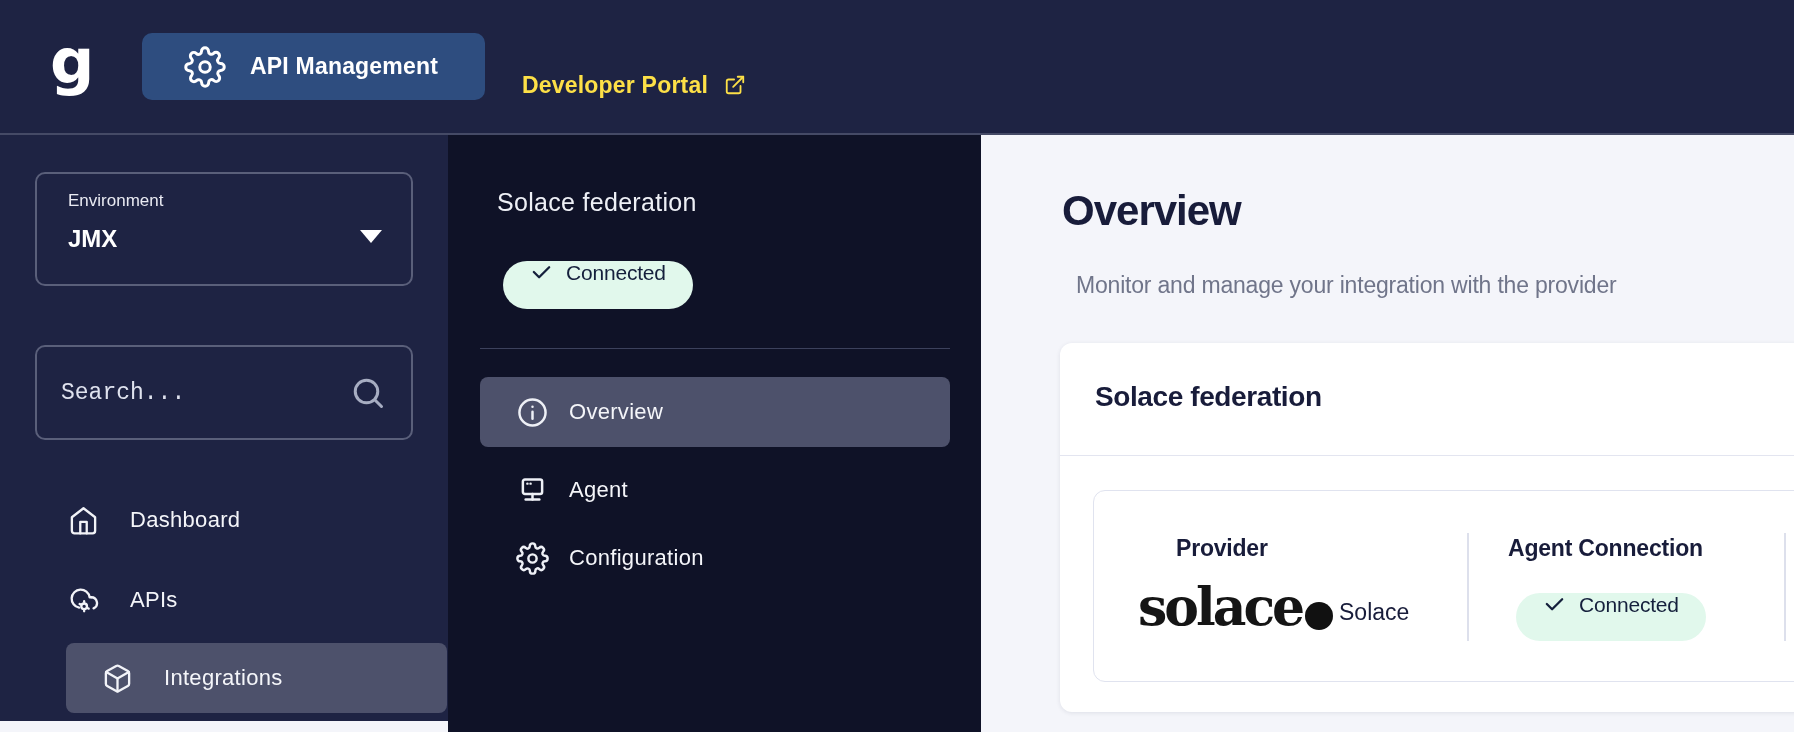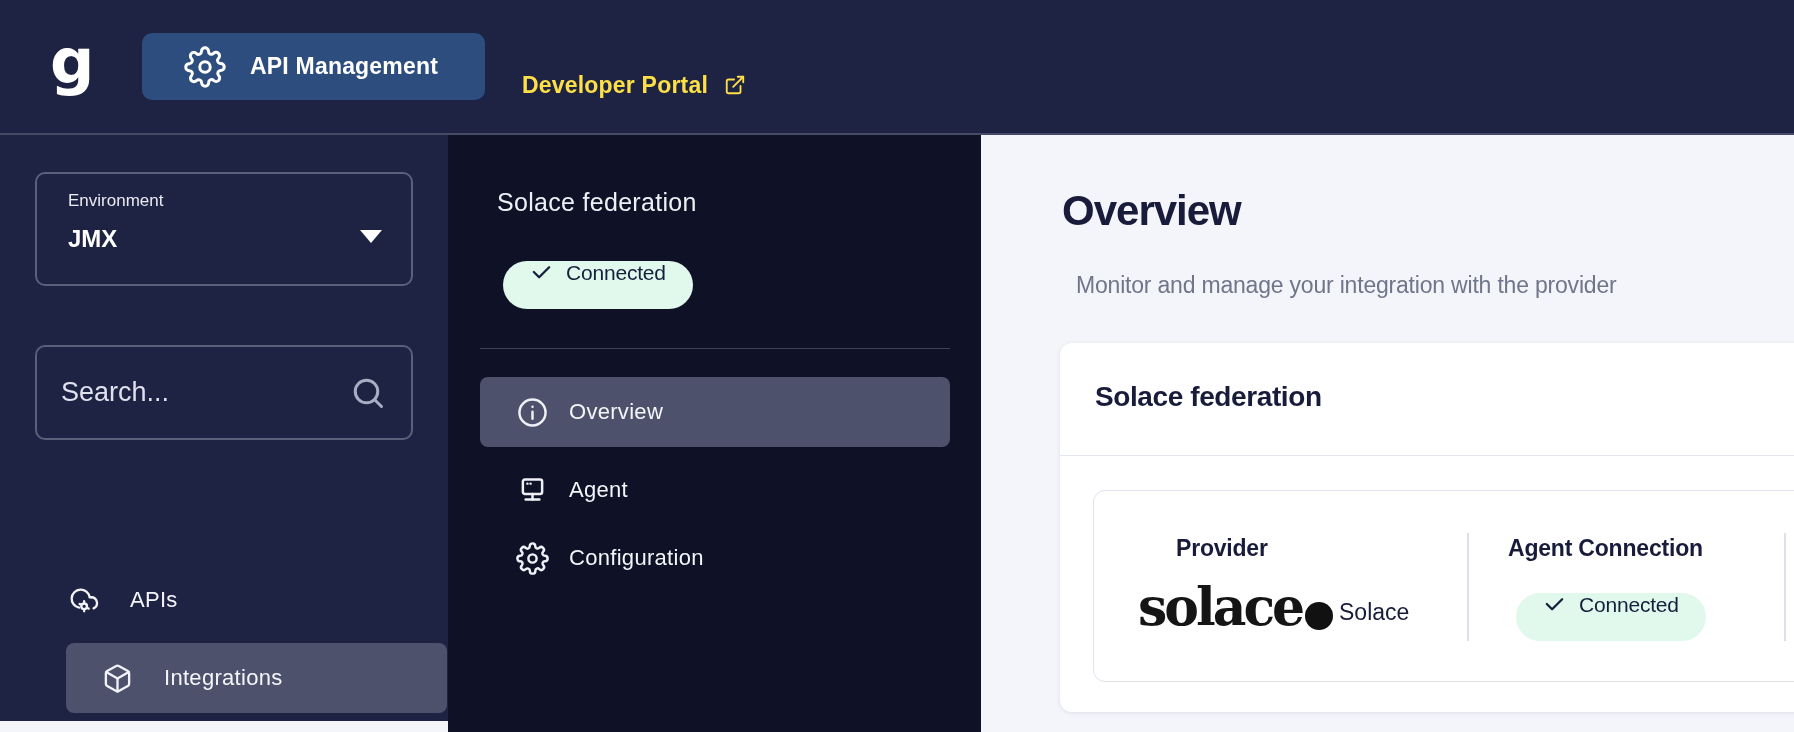--- a/index.html
+++ b/index.html
@@ -31,21 +31,21 @@
              border:2px solid #5a5f7a; border-radius:10px; cursor:pointer; }
   .env-label { position:absolute; left:31px; top:17px; font-size:17px; color:#e9eaf2; }
   .env-value { position:absolute; left:31px; top:51px; font-size:24px; font-weight:700; color:#ffffff;text-align:center; }
   .env-caret { position:absolute; right:29px; top:56px; width:0; height:0;
                border-left:11px solid transparent; border-right:11px solid transparent;
                border-top:13px solid #ffffff; }
   .search-box { position:absolute; left:35px; top:210px; width:378px; height:95px;
                 border:2px solid #5a5f7a; border-radius:10px; }
   .search-box input { position:absolute; left:24px; top:0; width:300px; height:100%;
                 background:transparent; border:none; outline:none;
-                font-family:Liberation Sans, sans-serif; font-size:27px; color:#eceef5; }
+                font-family:Liberation Mono, monospace; font-size:23px; color:#eceef5; }
   .search-box input::placeholder { color:#dfe2ee; opacity:1; }
   .search-box .ic { position:absolute; right:25px; top:28px; width:36px; height:36px;
                 color:#a7adc2; stroke-width:2; }
   .navrow { position:absolute; left:32px; width:381px; height:70px; border-radius:8px;
             display:flex; align-items:center; cursor:pointer; }
   .navrow .ic { width:31px; height:31px; margin-left:36px; flex:none; }
   .navrow .lbl { margin-left:31px; font-size:22px; letter-spacing:.3px; color:#f4f5f9; }
   .navrow.active { background:#4d516b; }
   .row-dashboard { top:350px; } .row-apis { top:430px; } .row-integrations { top:508px;margin-left:34px; }
 
@@ -175,20 +175,26 @@
       <div class="env-caret"></div>
     </div>
 
     <div class="search-box">
       <input type="text" placeholder="Search..." style="">
       <svg class="ic">
           <use href="#sym-search"></use>
         </svg>
     </div>
 
+    <div class="navrow row-dashboard">
+      <svg class="ic">
+          <use href="#sym-home"></use>
+        </svg>
+      <span class="lbl">Dashboard</span>
+    </div>
     <div class="navrow row-apis">
       <svg class="ic">
           <use href="#sym-cloudgear"></use>
         </svg>
       <span class="lbl">APIs</span>
     </div>
     <div class="navrow row-integrations active">
       <svg class="ic">
           <use href="#sym-cube"></use>
         </svg>

